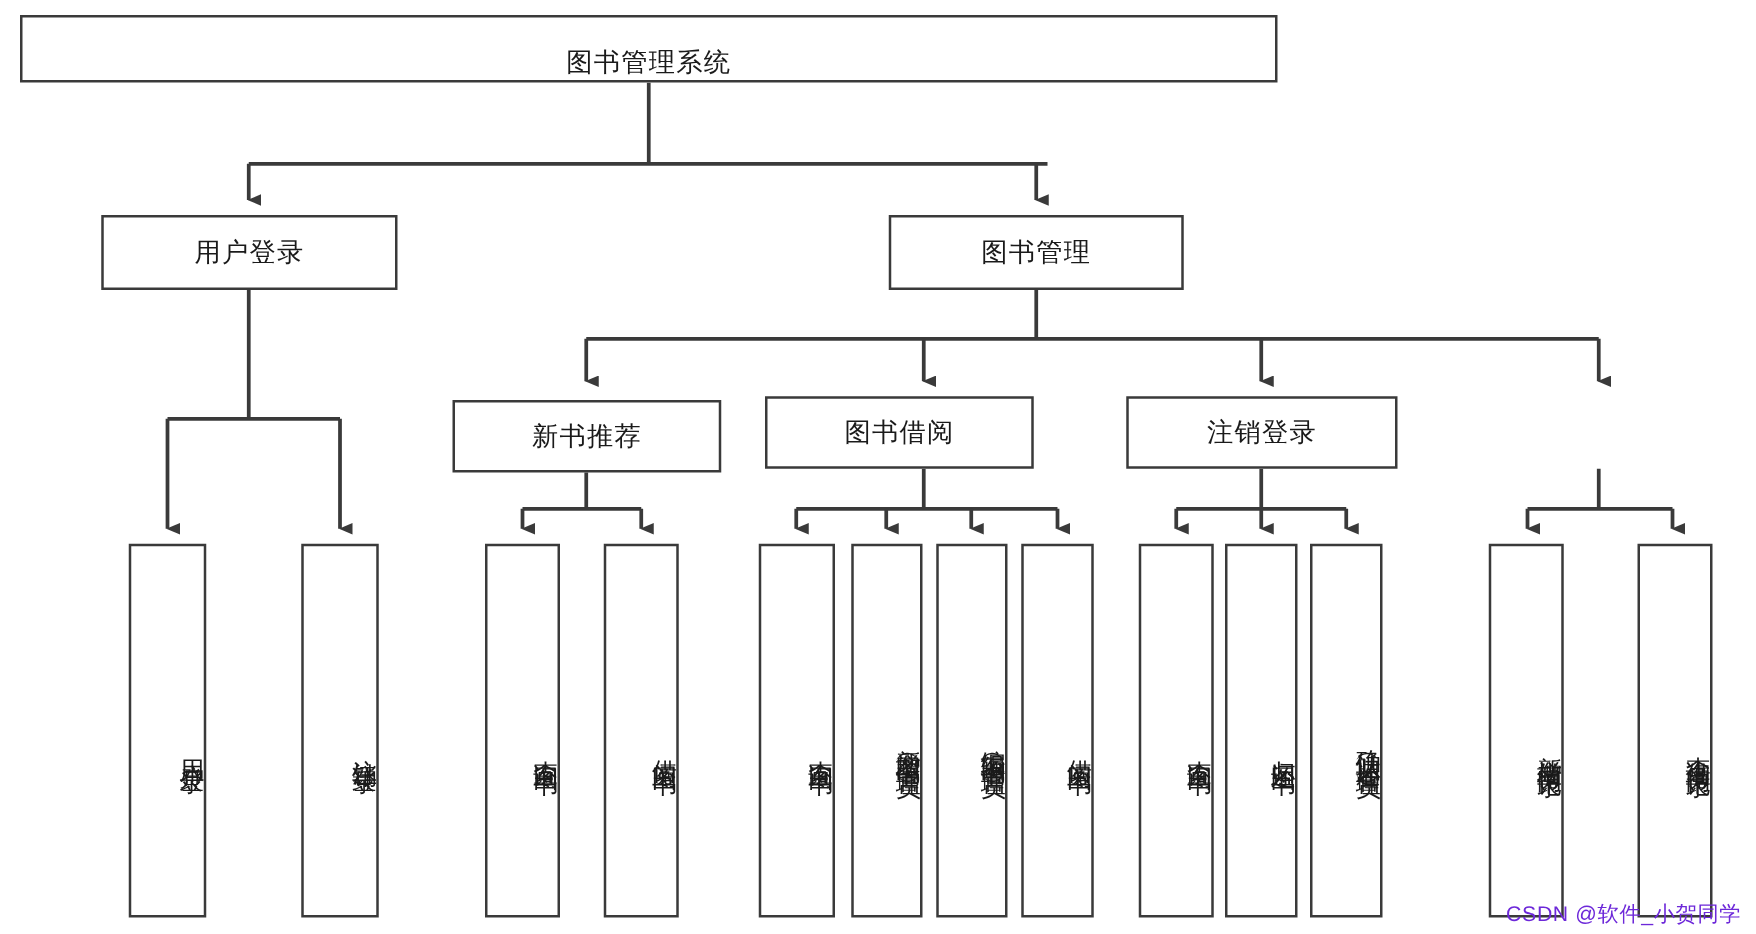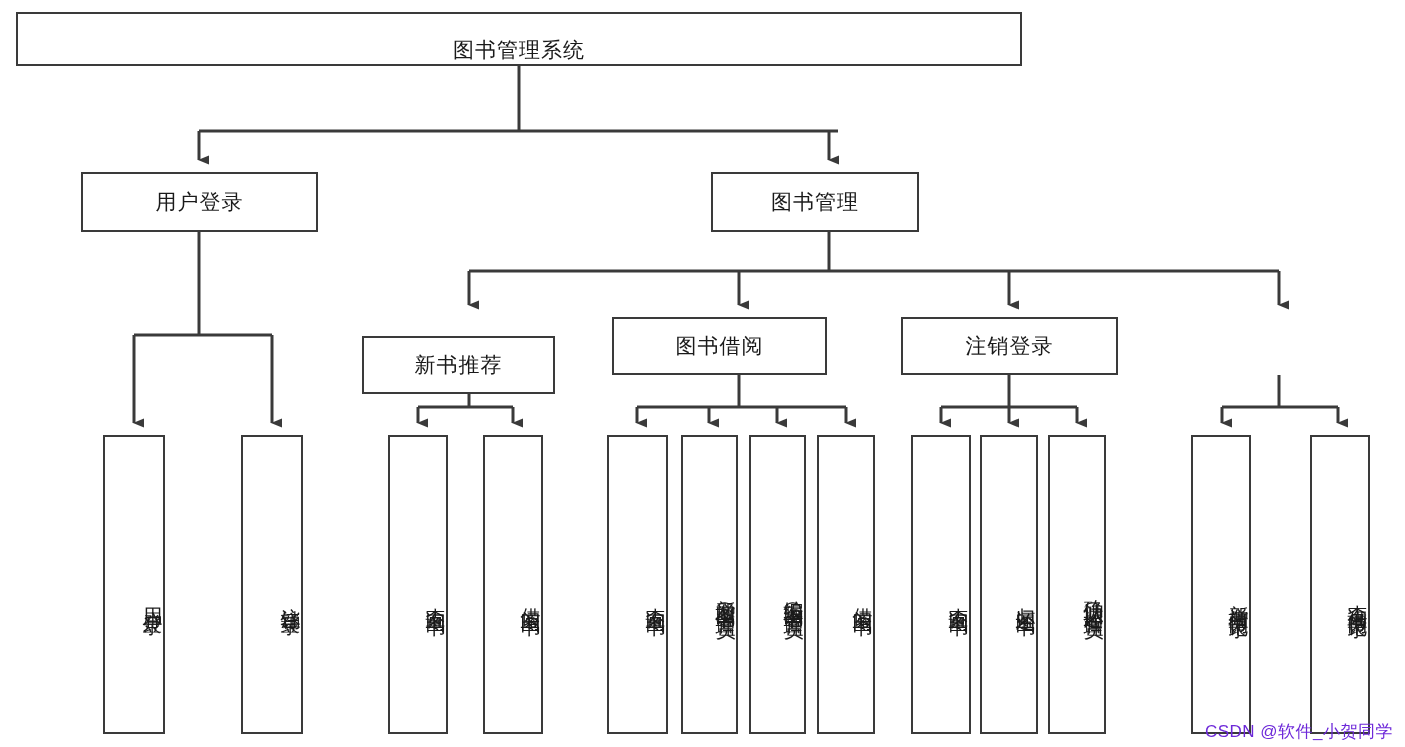--- a/index.html
+++ b/index.html
@@ -111,25 +111,25 @@
     </g>
   </svg>
 
   <div class="node node-h" style="left:16px;top:12px;width:1006px;height:54px;align-items:flex-end;">
     <span>图书管理系统</span>
   </div>
 
   <div class="node node-h" style="left:81px;top:172px;width:237px;height:60px;">
     <span>用户登录</span>
   </div>
-  <div class="node node-h" style="left:711px;top:172px;width:208px;height:60px;">
+  <div class="node node-h" style="left:711px;top:172px;width:236px;height:60px;">
     <span>图书管理</span>
   </div>
 
-  <div class="node node-h" style="left:362px;top:336px;width:193px;height:58px;">
+  <div class="node node-h" style="left:362px;top:320px;width:215px;height:58px;">
     <span>新书推荐</span>
   </div>
   <div class="node node-h" style="left:612px;top:317px;width:215px;height:58px;">
     <span>图书借阅</span>
   </div>
   <div class="node node-h" style="left:901px;top:317px;width:217px;height:58px;">
     <span>注销登录</span>
   </div>
 
   <div class="node node-v" style="left:103px;top:435px;width:62px;height:299px;">

